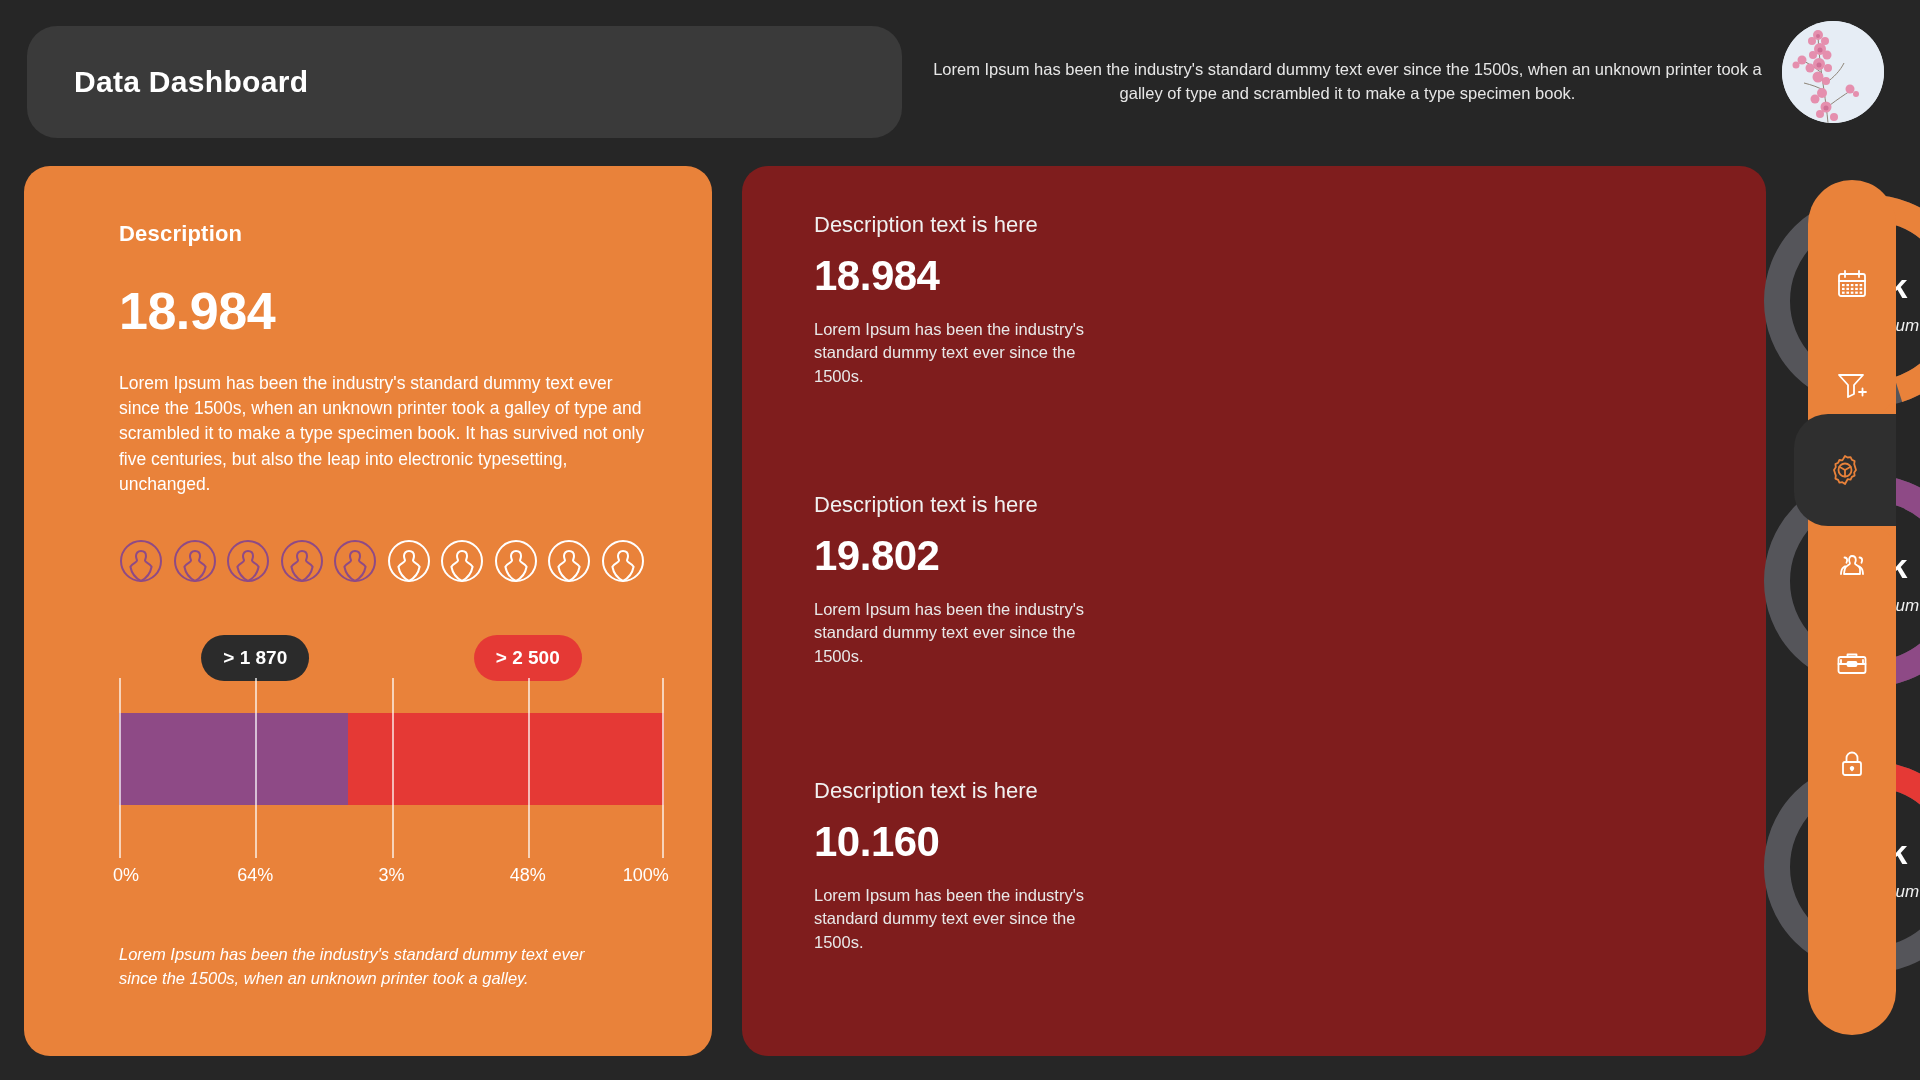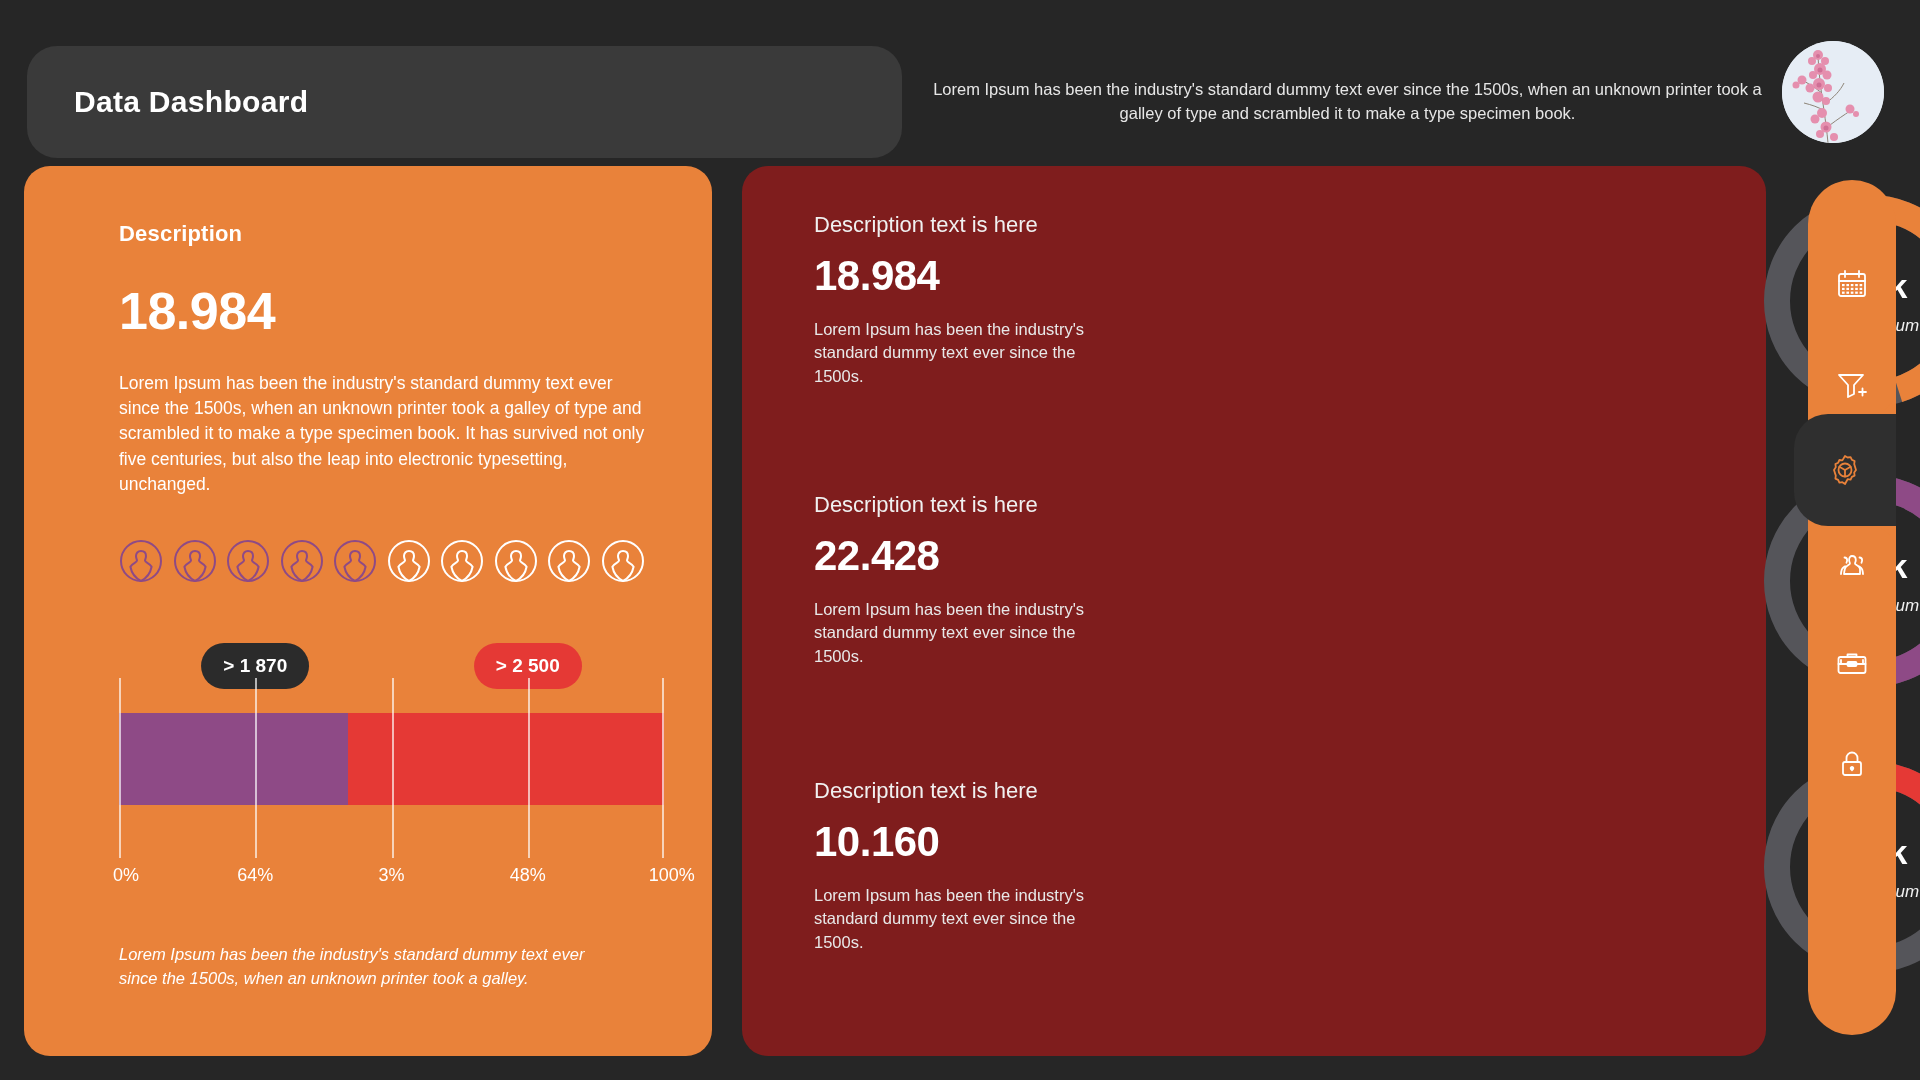--- a/index.html
+++ b/index.html
@@ -6,21 +6,21 @@
   html,body { width:1920px; height:1080px; }
   body {
     background:#262626;
     font-family:"Liberation Sans", sans-serif;
     color:#ffffff;
     overflow:hidden;
     position:relative;
   }
 
   
-  #header { position:absolute; left:0; top:0; width:1620px; height:165px;margin-top:20px; }
+  #header { position:absolute; left:0; top:0; width:1620px; height:165px; }
   #title-pill {
     position:absolute; left:27px; top:26px; width:875px; height:112px;
     background:#3a3a3a; border-radius:30px;
     display:flex; align-items:center;
   }
   #page-title {
     margin-left:47px; font-size:30px; font-weight:bold; letter-spacing:.3px; color:#fff;
   }
   #header-desc {
     position:absolute; left:930px; top:58px; width:835px;
@@ -43,21 +43,21 @@
   #desc-body { margin-top:30px; font-size:17.5px; line-height:1.44; color:#fff; }
 
   
   #people-row { display:flex; gap:9.5px; margin-top:42px; padding-left:83px; }
   .person-ico { width:44px; height:44px; display:block; }
 
   
   #bar-chart { position:relative; margin-top:48px; padding-left:83px; width:688px; }
   #bar-zone { position:relative; width:545px; height:230px; }
   .badge {
-    position:absolute; top:12px; height:46px; border-radius:23px;
+    position:absolute; top:4px; height:46px; border-radius:23px;
     display:flex; align-items:center; justify-content:center;
     font-size:19px; font-weight:bold; color:#fff; padding:0 22px; white-space:nowrap;
   }
   #badge-1 { background:#2b2b2b; left:155px; transform:translateX(-50%); }
   #badge-2 { background:#e53935; left:430px; transform:translateX(-50%); }
   .tickline {
     position:absolute; top:47px; width:2px; height:180px; background:rgba(255,255,255,.65);
   }
   #bars {
     position:absolute; left:0; top:82px; width:100%; height:92px; display:flex; overflow:hidden;
@@ -237,21 +237,21 @@
         <div class="tickline" style="left: 136.25px;"></div>
         <div class="tickline" style="left: 272.5px;"></div>
         <div class="tickline" style="left: 408.75px;"></div>
         <div class="tickline" style="left: 543px;"></div>
       </div>
     <div id="axis-labels">
         <div class="axis-lbl" style="left: 0px; transform: translateX(-6px);">0%</div>
         <div class="axis-lbl" style="left: 136.25px;">64%</div>
         <div class="axis-lbl" style="left: 272.5px;">3%</div>
         <div class="axis-lbl" style="left: 408.75px;">48%</div>
-        <div class="axis-lbl" style="left: 572px; transform: translateX(-92%); text-align: center;">100%</div>
+        <div class="axis-lbl" style="left: 546px; transform: translateX(-92%); text-align: center;">100%</div>
       </div>
   </div>
 
   <div id="footer-note">Lorem Ipsum has been the industry's standard dummy text ever since the 1500s, when an unknown printer took a galley.</div>
 </div>
 
 <div id="right-panel">
     <div class="row" id="row-0" style="top: 24px;">
       <div class="row-text">
         <div class="row-head">Description text is here</div>
@@ -265,21 +265,21 @@
         </svg>
         <div class="donut-center">
           <div class="donut-value">$12k</div>
           <div class="donut-label">Lorem ipsum</div>
         </div>
       </div>
     </div>
     <div class="row" id="row-1" style="top: 304px;">
       <div class="row-text">
         <div class="row-head">Description text is here</div>
-        <div class="row-value">22.428</div>
+        <div class="row-value">19.802</div>
         <div class="row-body">Lorem Ipsum has been the industry's standard dummy text ever since the 1500s.</div>
       </div>
       <div class="donut">
         <svg width="222" height="222" viewBox="0 0 222 222">
           <circle cx="111" cy="111" r="93" fill="none" stroke="#55555a" stroke-width="26"></circle>
           <circle cx="111" cy="111" r="93" fill="none" stroke="#8e4a86" stroke-width="26" stroke-dasharray="303.8548414552048 584.3362335677015"></circle>
         </svg>
         <div class="donut-center">
           <div class="donut-value">$19k</div>
           <div class="donut-label">Lorem ipsum</div>

